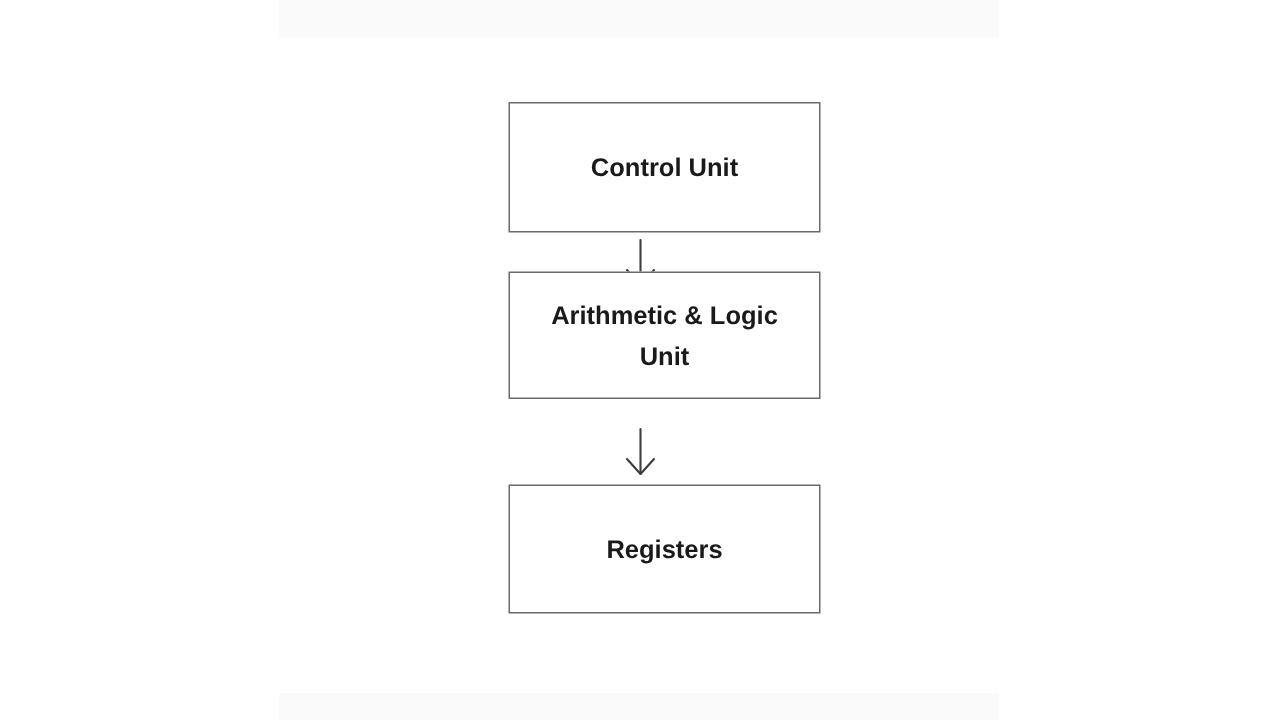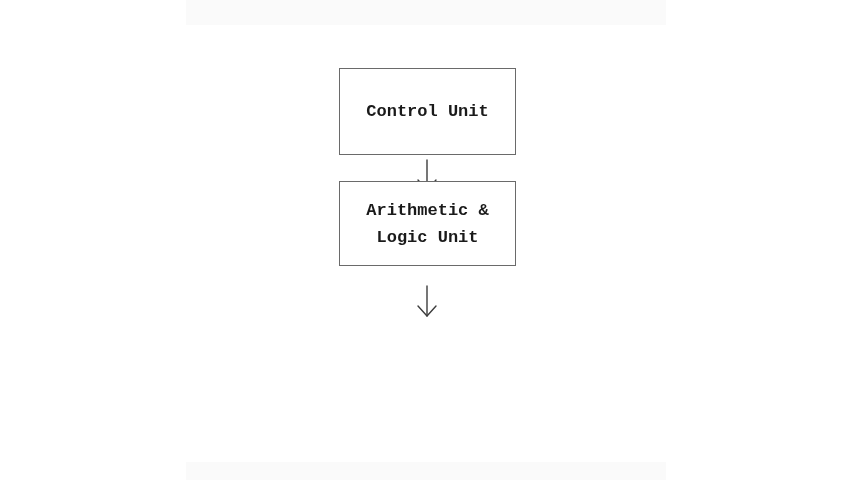--- a/index.html
+++ b/index.html
@@ -23,33 +23,32 @@
     position: absolute;
     left: 186px;
     width: 480px;
     background: var(--band-bg);
   }
   .band-top { top: 0; height: 25px; }
   .band-bottom { bottom: 0; height: 18px; }
   .node {
     position: absolute;
     left: 339px;
-    width: 177px;
+    width: 208px;
     background: #ffffff;
     border: 1px solid var(--border-color);
     display: flex;
     align-items: center;
     justify-content: center;
     text-align: center;
     color: var(--text-color);
     font-weight: bold;
     font-size: 17px;
     line-height: 27px;
     padding: 0 18px;
-    font-family: Liberation Mono, monospace;
   }
   .node-1 { top: 68px;  height: 87px; }
   .node-2 { top: 181px; height: 85px; }
   .node-3 { top: 323px; height: 86px; }
   .arrow {
     position: absolute;
     left: 412px;
     width: 30px;
     height: 34px;
   }
@@ -87,14 +86,17 @@
     <span>Arithmetic &amp; Logic Unit</span>
   </div>
 
   <div class="arrow arrow-2">
     <svg viewBox="0 0 30 34" aria-hidden="true">
       <path d="M15 1 L15 31"></path>
       <path d="M6 21 L15 31 L24 21"></path>
     </svg>
   </div>
 
+  <div class="node node-3">
+    <span>Registers</span>
+  </div>
 
 </div>
 
 </body></html>

